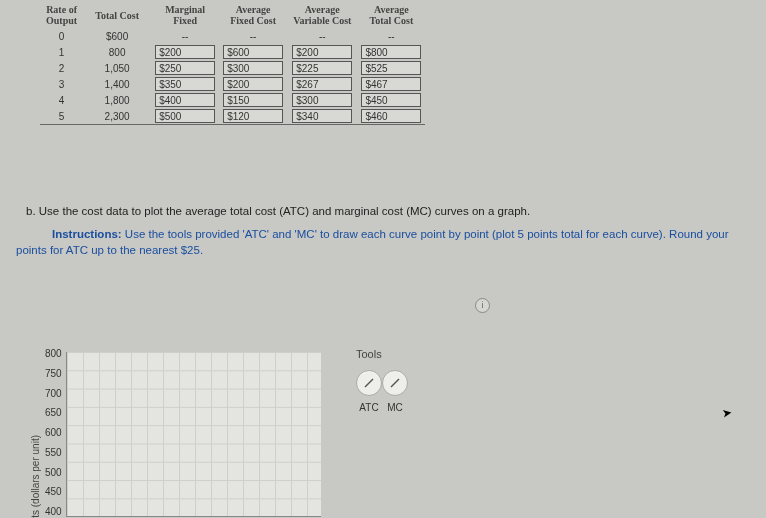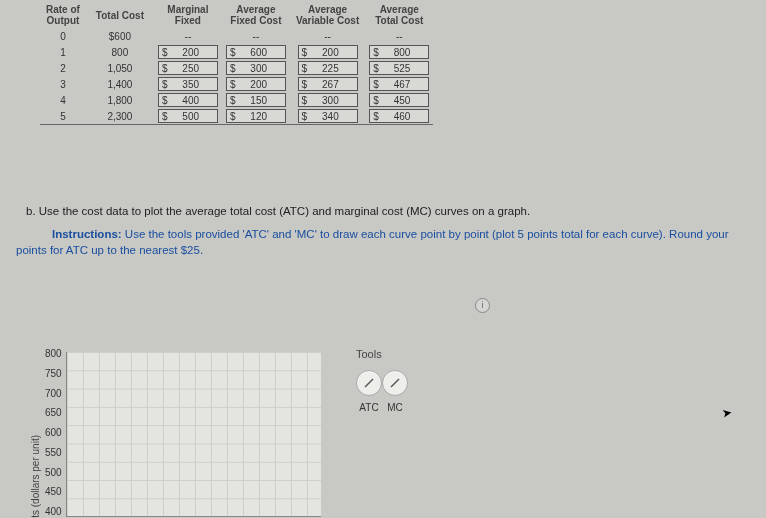--- a/index.html
+++ b/index.html
@@ -20,38 +20,39 @@
       border-collapse: collapse;
       font-size: 10px;
     }
     table.cost th {
       font-weight: bold;
       padding: 2px 6px;
       text-align: center;
       color: #444;
       line-height: 1.1;
       vertical-align: middle;
+      font-family: Liberation Serif, serif;
     }
     table.cost td {
       padding: 1px 4px;
       text-align: center;
       color: #333;
       height: 16px;
     }
     .cell-boxed {
       border: 1px solid #555;
       background: #d8d8d4;
       display: inline-flex;
       align-items: center;
       width: 60px;
       height: 14px;
       padding: 0 3px;
     }
     .cell-boxed .dol { flex: 0 0 auto; font-size: 10px; }
-    .cell-boxed .val { flex: 1; text-align: center; font-size: 10px; }
+    .cell-boxed .val { flex: 1; text-align: left; font-size: 10px; }
     .tc-cell { width: 60px; text-align: center; display: inline-block; }
     .ro-cell { width: 30px; display: inline-block; text-align: center; }
     .hr-line { border-bottom: 1px solid #666; }
     .question {
       margin: 80px 0 0 6px;
       font-size: 11.5px;
       color: #222;
       padding-left: 20px;
     }
     .instructions {

